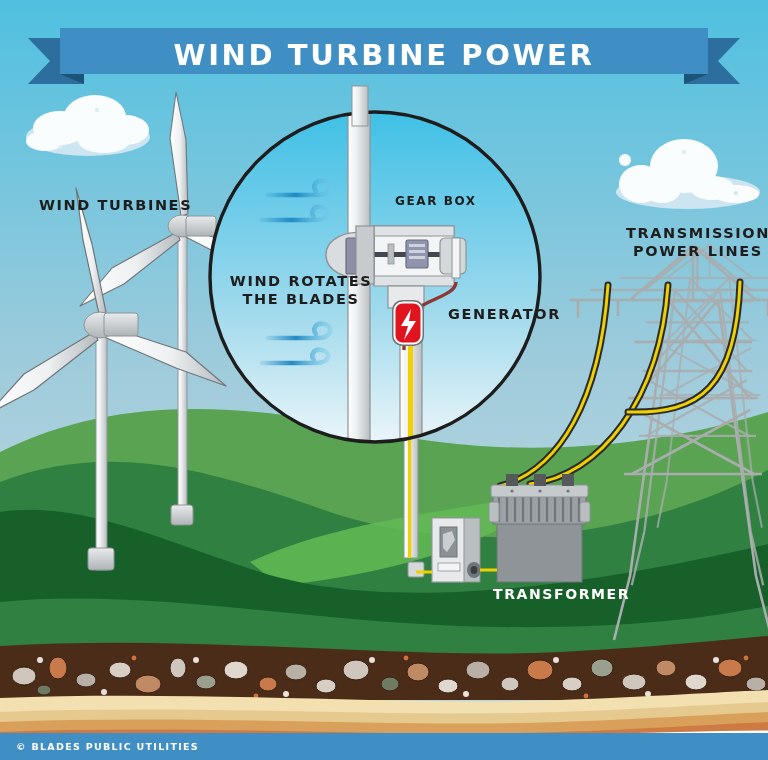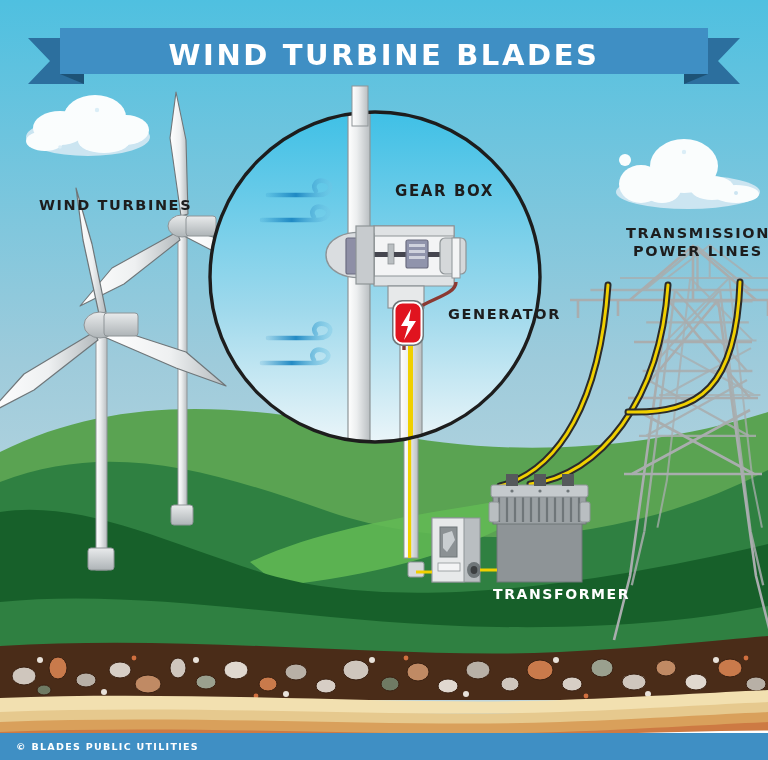--- a/index.html
+++ b/index.html
@@ -347,29 +347,31 @@
         <path d="M28,38 L84,38 L84,84 L28,84 L50,61 Z" fill="#2c6f9e"></path>
         <path d="M740,38 L684,38 L684,84 L740,84 L718,61 Z" fill="#2c6f9e"></path>
         <path d="M60,28 L708,28 L708,74 L60,74 Z" fill="#3f8fc4"></path>
         <path d="M60,74 L84,74 L84,84 Z" fill="#1d5377"></path>
         <path d="M708,74 L684,74 L684,84 Z" fill="#1d5377"></path>
       </g>
 
     </g>
   </svg>
 
-  <div id="title-text">WIND TURBINE BLADES</div>
+  <div id="title-text">WIND TURBINE POWER</div>
 
   <div class="lbl" style="left:28px; top:196px; font-size:14.5px;">WIND TURBINES</div>
 
   <div class="lbl c" style="left:608px; top:224px; width:158px; font-size:14.5px;">TRANSMISSION
 POWER LINES</div>
 
-
-  <div class="lbl" style="left:384px; top:182px; font-size:15px;">GEAR BOX</div>
+  <div class="lbl c" style="left:218px; top:272px; width:144px; font-size:14.5px;">WIND ROTATES
+THE BLADES</div>
+
+  <div class="lbl" style="left:384px; top:194px; font-size:12px;">GEAR BOX</div>
 
   <div class="lbl" style="left:437px; top:305px; font-size:14.5px;">GENERATOR</div>
 
 
   <div class="lbl white" style="left:482px; top:586px; font-size:14px;text-align:right;">TRANSFORMER</div>
 
   <div id="footer-text">© BLADES PUBLIC UTILITIES</div>
 
 </div>
 

